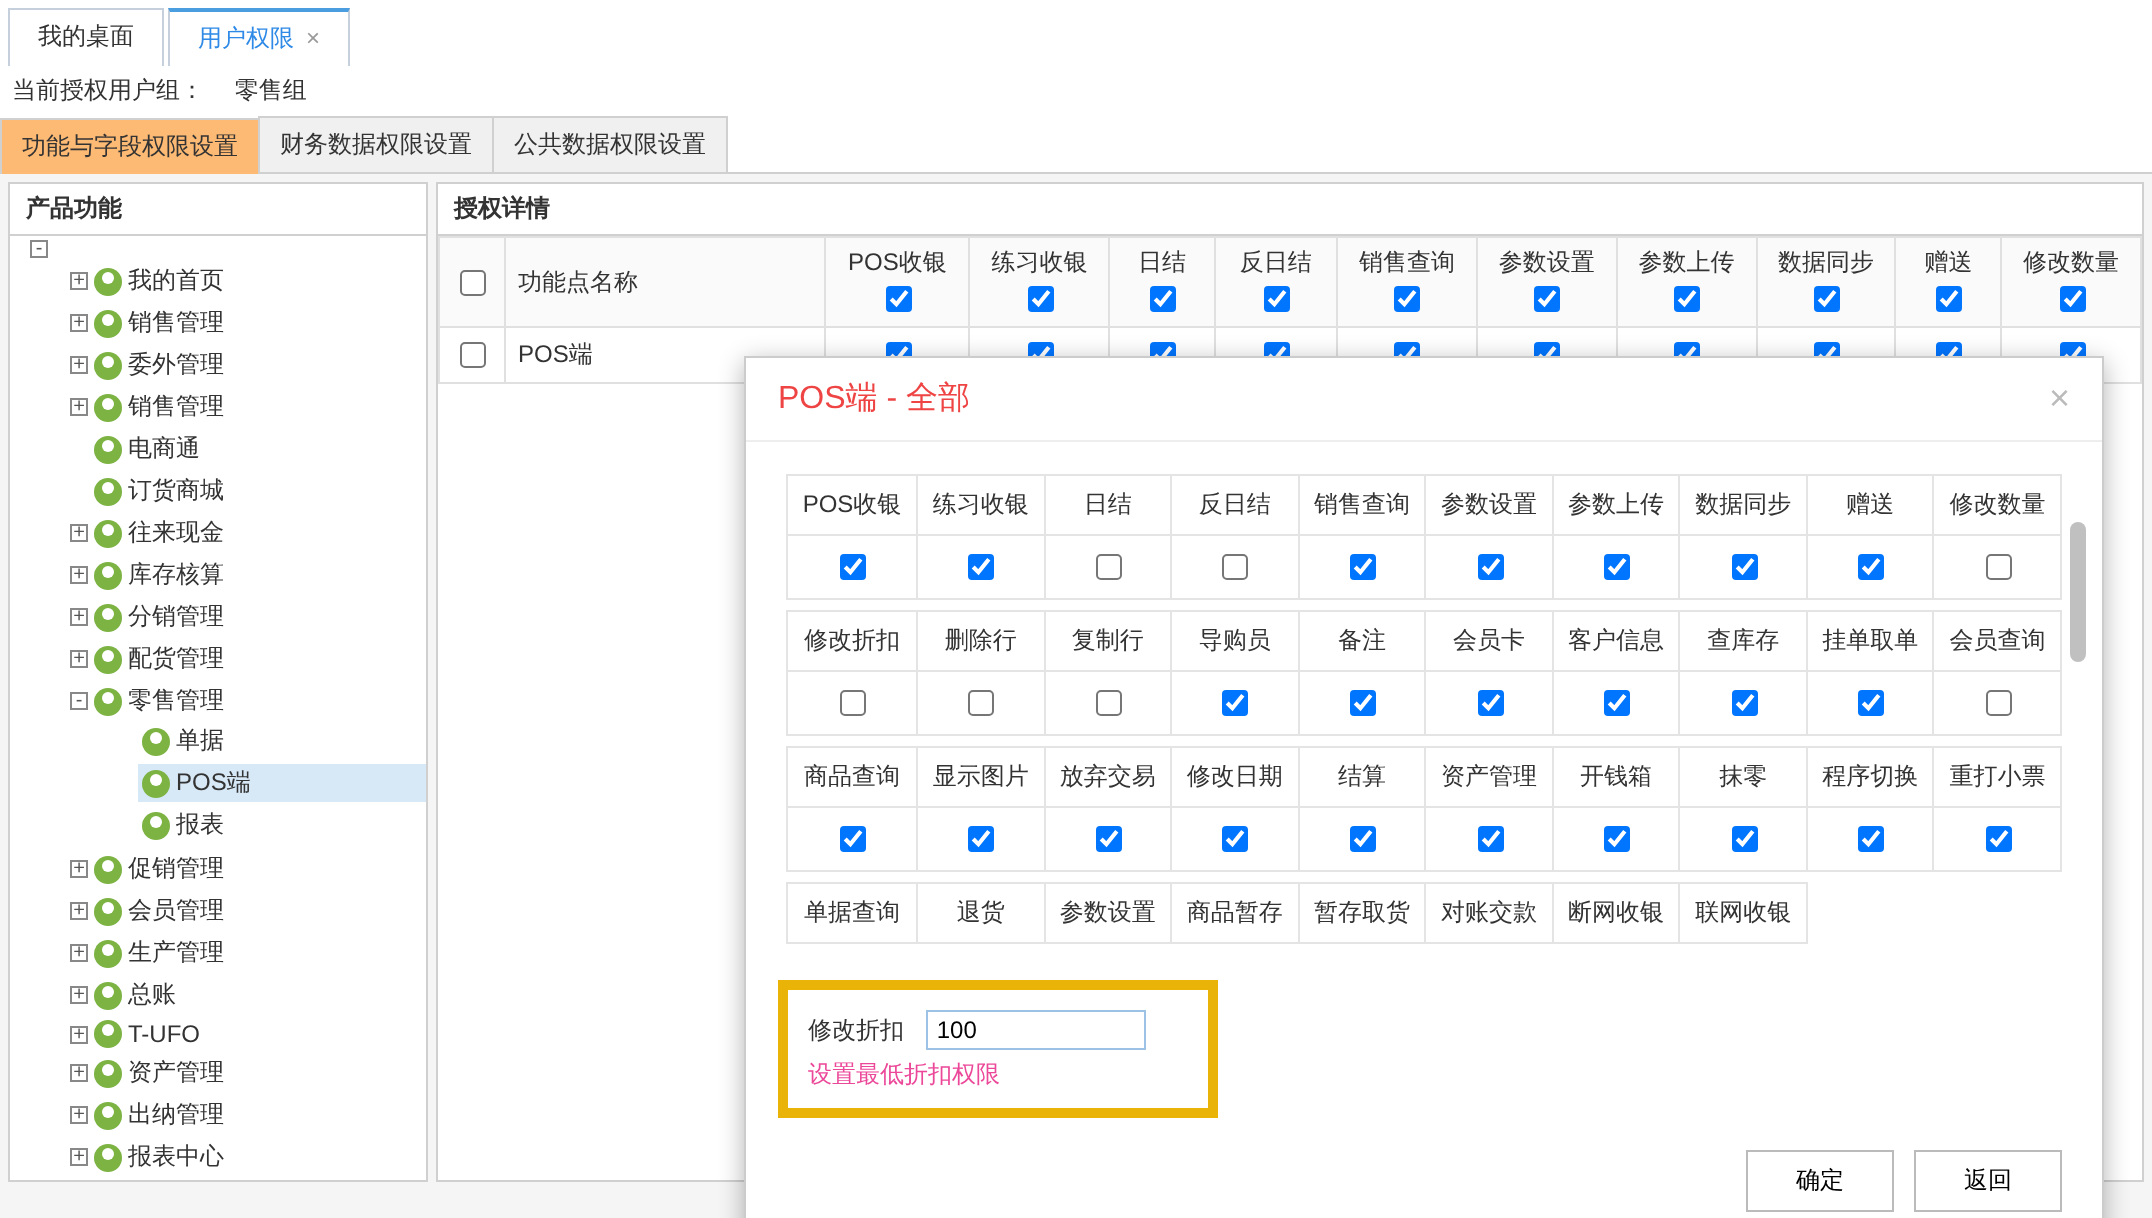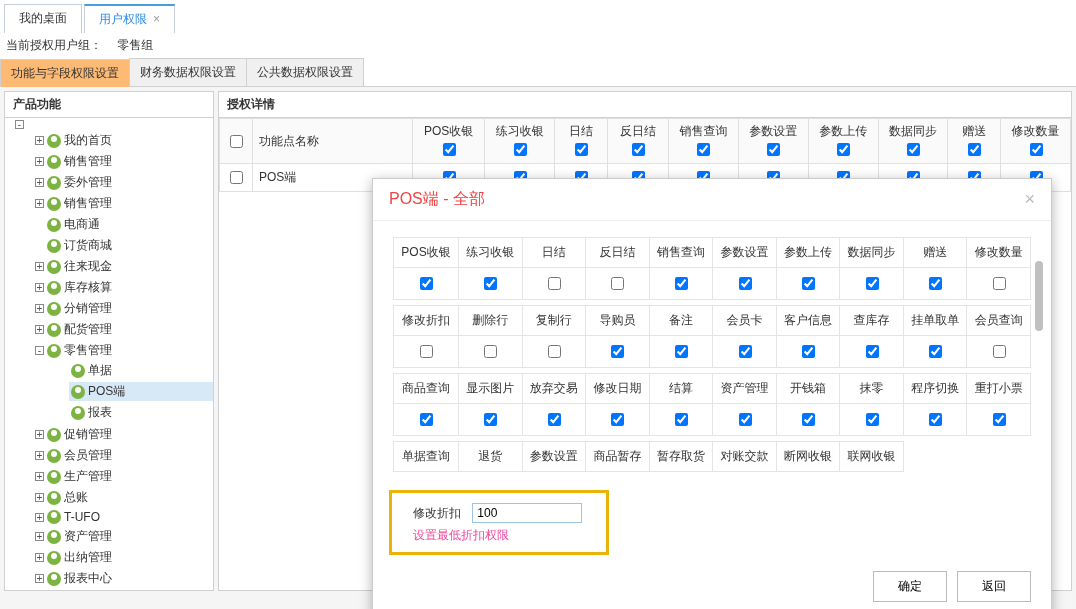--- a/index.html
+++ b/index.html
@@ -33,21 +33,21 @@
 .modal-hd{display:flex;justify-content:space-between;align-items:center;padding:10px 16px;border-bottom:1px solid #eee}
 .modal-hd h3{margin:0;font-size:16px;font-weight:normal;color:#ef4444}
 .close{font-size:18px;color:#bbb;cursor:pointer}
 .modal-bd{padding:16px 20px 8px;max-height:320px;overflow:hidden;position:relative}
 .opt-scroll{position:absolute;right:6px;top:20px;bottom:10px;width:10px}
 .opt-scroll .bar{background:#c0c0c0;border-radius:4px;width:8px;height:70px;margin-top:20px}
 .opt-tbl{width:100%;border-collapse:collapse}
 .opt-tbl td{border:1px solid #e4e4e4;padding:6px 4px;text-align:center;min-width:52px;font-size:12px}
 .opt-tbl tr.ck td{border-top:none}
 .opt-tbl tr.gap td{border:none;height:6px;padding:0}
-.discount{margin:10px 16px 6px;border:3px solid #eab308;padding:10px 21px 8px;width:220px}
+.discount{margin:10px 16px 6px;border:5px solid #eab308;padding:10px 10px 8px;width:220px}
 .discount label{color:#333;margin-right:8px}
 .discount input{border:1px solid #9cc2e5;padding:2px 4px;width:110px}
 .hint{color:#ec4899;font-size:12px;margin-top:4px}
 .modal-ft{display:flex;justify-content:flex-end;gap:10px;padding:10px 20px 16px}
 .btn{border:1px solid #bbb;background:#fff;padding:6px 24px;cursor:pointer}
 input[type=checkbox]{cursor:pointer}
 </style>
 </head>
 <body>
 

